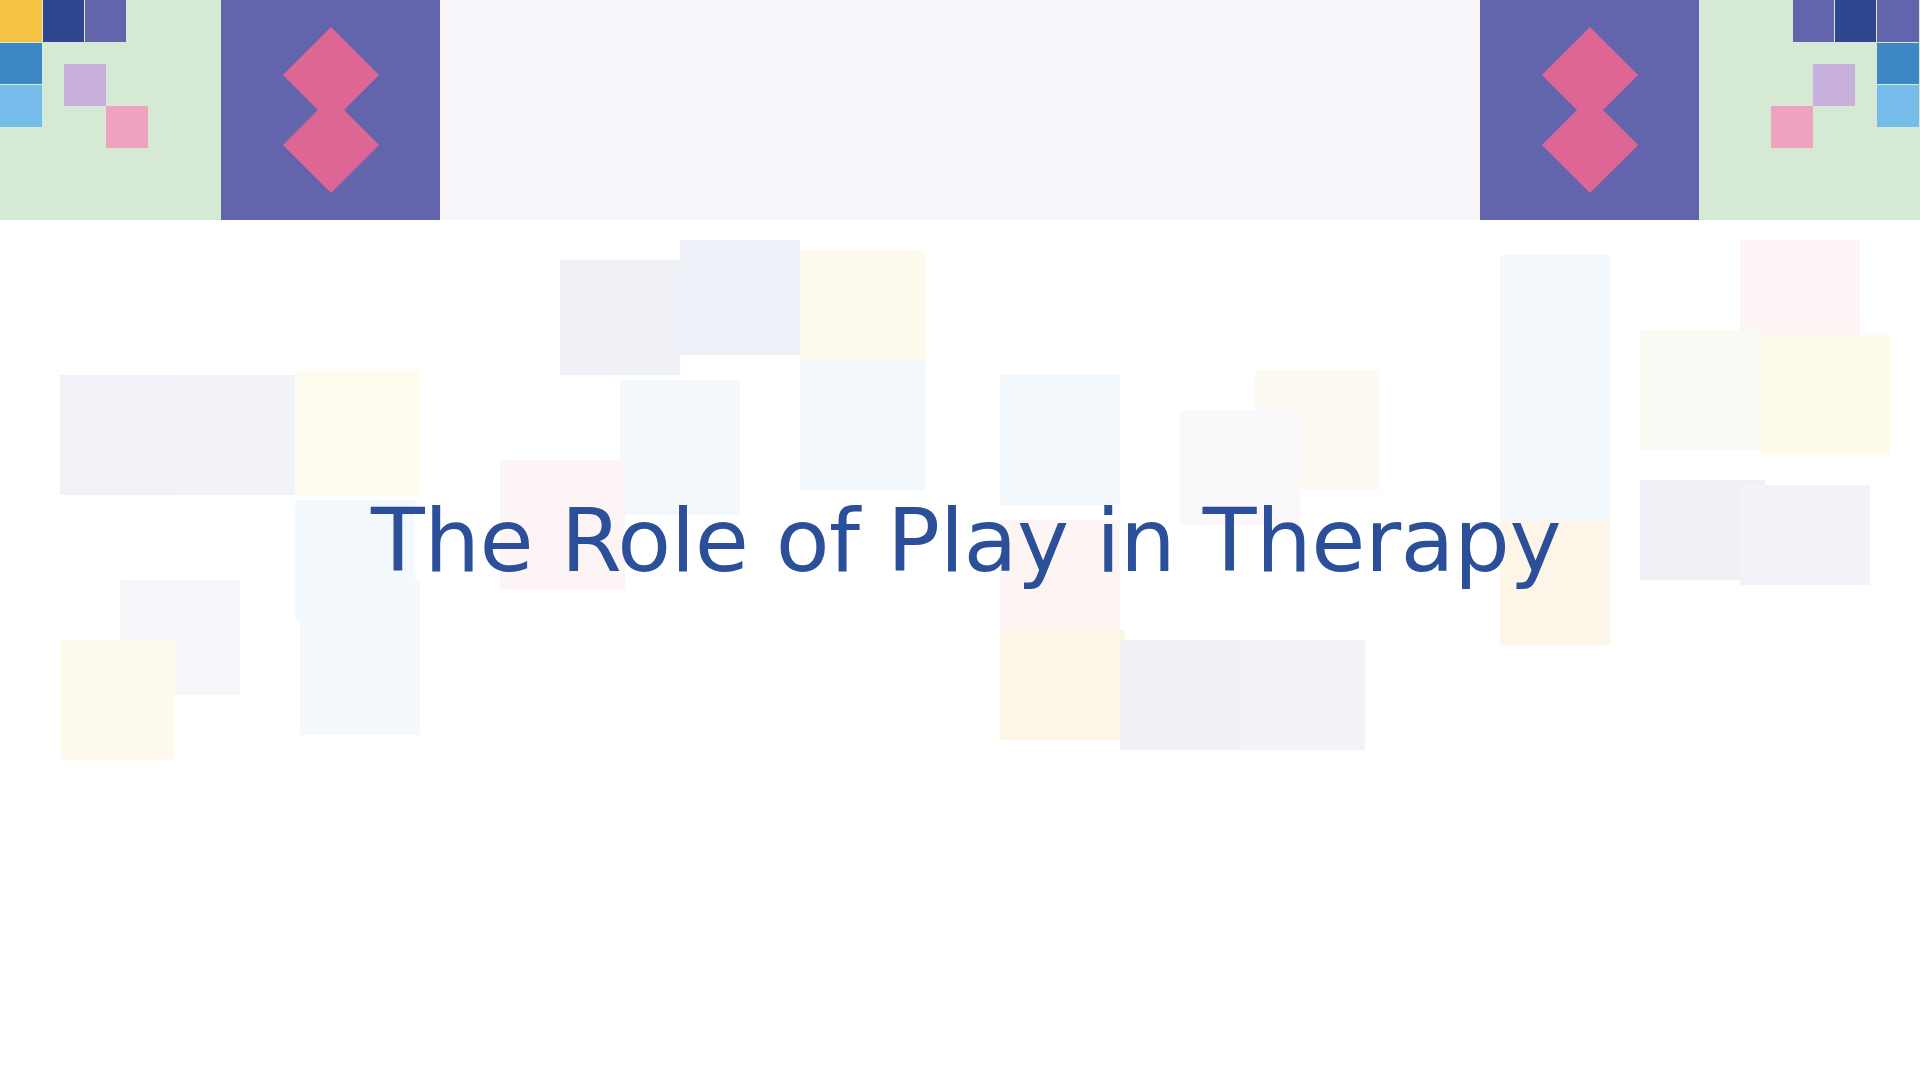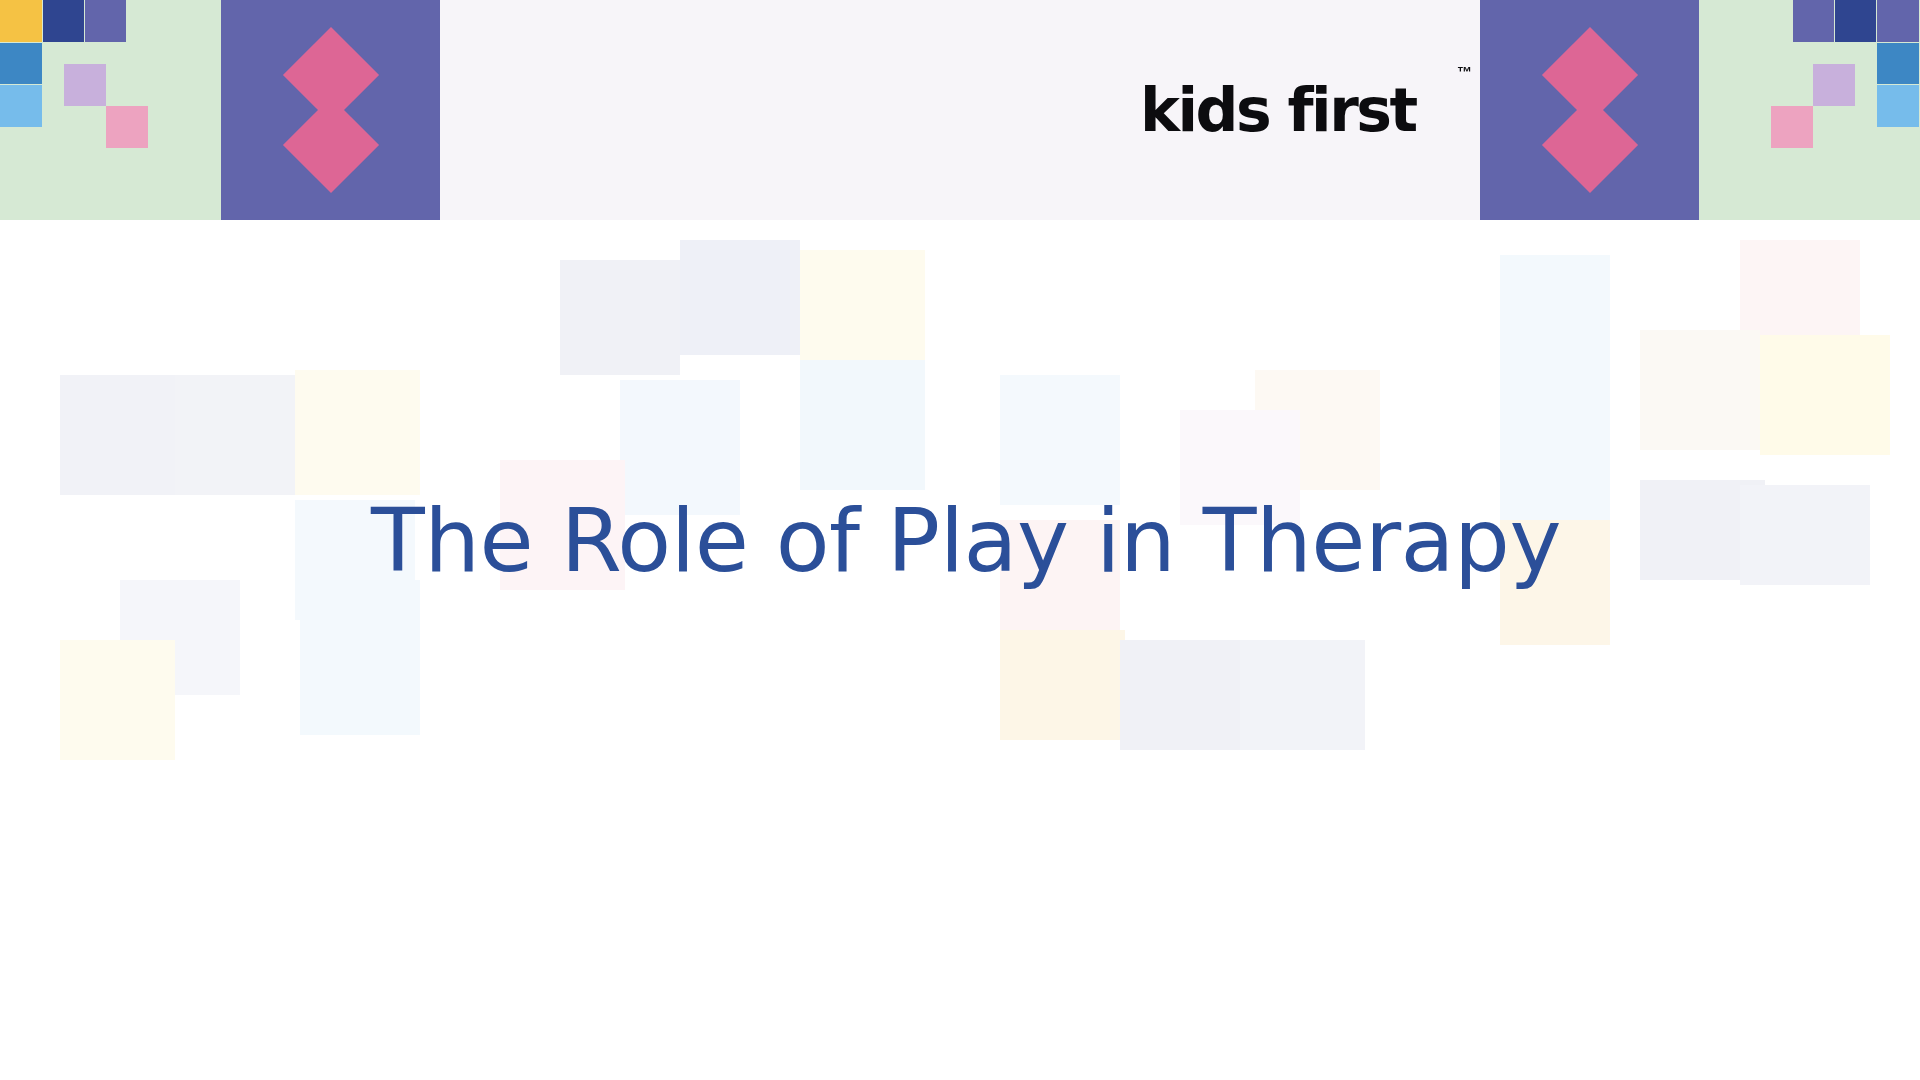--- a/index.html
+++ b/index.html
@@ -88,39 +88,20 @@
         <div class="sq" style="left: 64px; top: 64px; width: 42px; height: 42px; background: rgb(200, 176, 220);"></div>
         <div class="sq" style="left: 106px; top: 106px; width: 42px; height: 42px; background: rgb(237, 163, 192);"></div>
       </div>
     <div class="hdr-purple left">
       <div class="ddiamond" style="left:50%;top:50%;transform:translate(-50%,-50%);width:120px;height:150px;">
         <i style="width:68px;height:68px;background:#dd6695;left:26px;top:6px;"></i>
         <i style="width:68px;height:68px;background:#dd6695;left:26px;top:76px;"></i>
       </div>
     </div>
 
-    <div class="hdr-center">
-      <div class="logo-wrap">
-        <div class="logo-text">kids first</div>
-        <div class="logo-tm">™</div>
-        <div class="logo-mark" id="logoMark">
-            <div class="px" style="left: 96px; top: 0px; background: rgb(251, 199, 47);"></div>
-            <div class="px" style="left: 24px; top: 17px; background: rgb(169, 182, 228);"></div>
-            <div class="px" style="left: 48px; top: 17px; background: rgb(107, 126, 198);"></div>
-            <div class="px" style="left: 72px; top: 17px; background: rgb(47, 69, 144);"></div>
-            <div class="px" style="left: 72px; top: 34px; background: rgb(109, 29, 115);"></div>
-            <div class="px" style="left: 48px; top: 51px; background: rgb(224, 195, 224);"></div>
-            <div class="px" style="left: 72px; top: 51px; background: rgb(168, 98, 180);"></div>
-            <div class="px" style="left: 96px; top: 51px; background: rgb(31, 143, 196);"></div>
-            <div class="px" style="left: 24px; top: 68px; background: rgb(239, 178, 206);"></div>
-            <div class="px" style="left: 0px; top: 85px; background: rgb(224, 97, 155);"></div>
-            <div class="px" style="left: 72px; top: 85px; background: rgb(118, 199, 239);"></div>
-          </div>
-      </div>
-    </div>
 
     <div class="hdr-purple right">
       <div class="ddiamond" style="left:50%;top:50%;transform:translate(-50%,-50%);width:120px;height:150px;">
         <i style="width:68px;height:68px;background:#dd6695;left:26px;top:6px;"></i>
         <i style="width:68px;height:68px;background:#dd6695;left:26px;top:76px;"></i>
       </div>
     </div>
     <div class="hdr-mint right" id="mintR">
         <div class="sq" style="left: 178px; top: 0px; width: 42px; height: 42px; background: rgb(98, 101, 171);"></div>
         <div class="sq" style="left: 136px; top: 0px; width: 41px; height: 42px; background: rgb(47, 69, 144);"></div>

